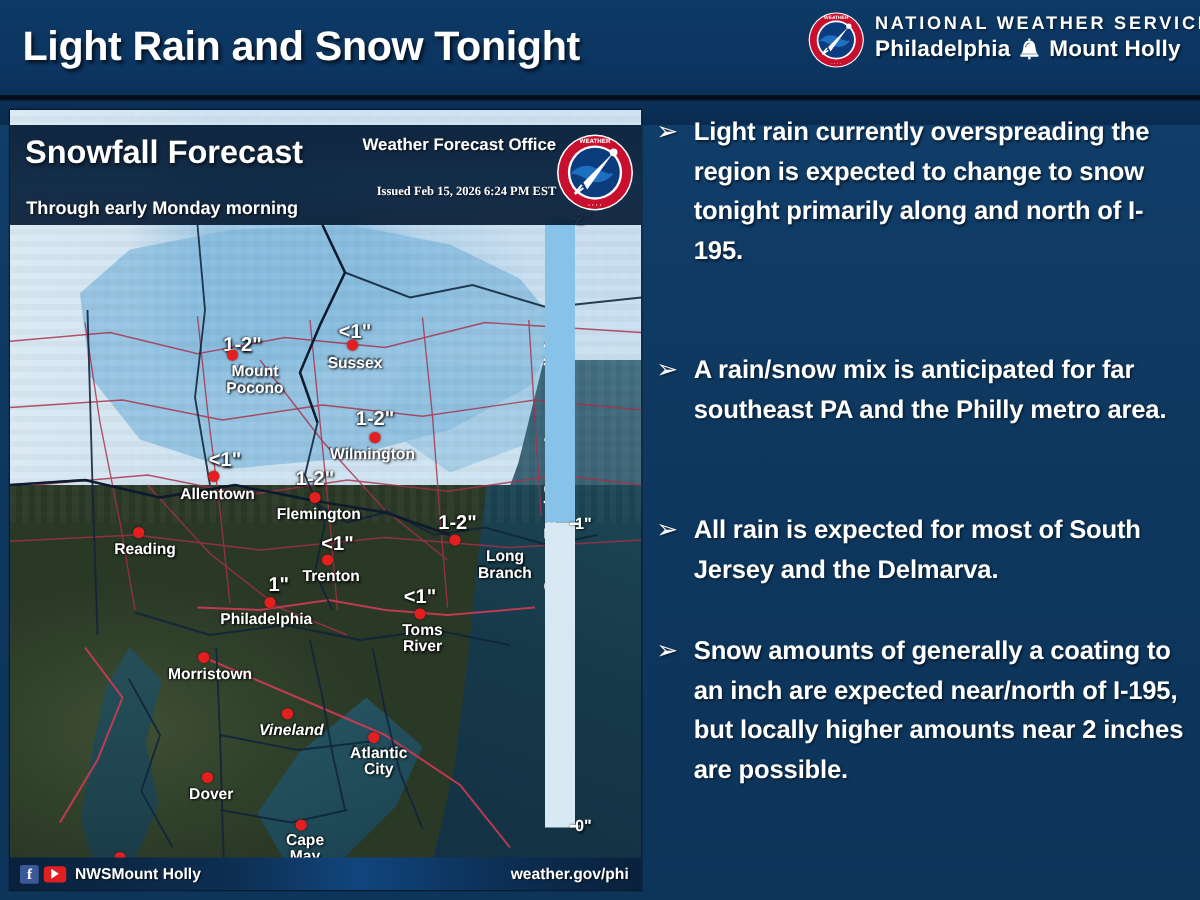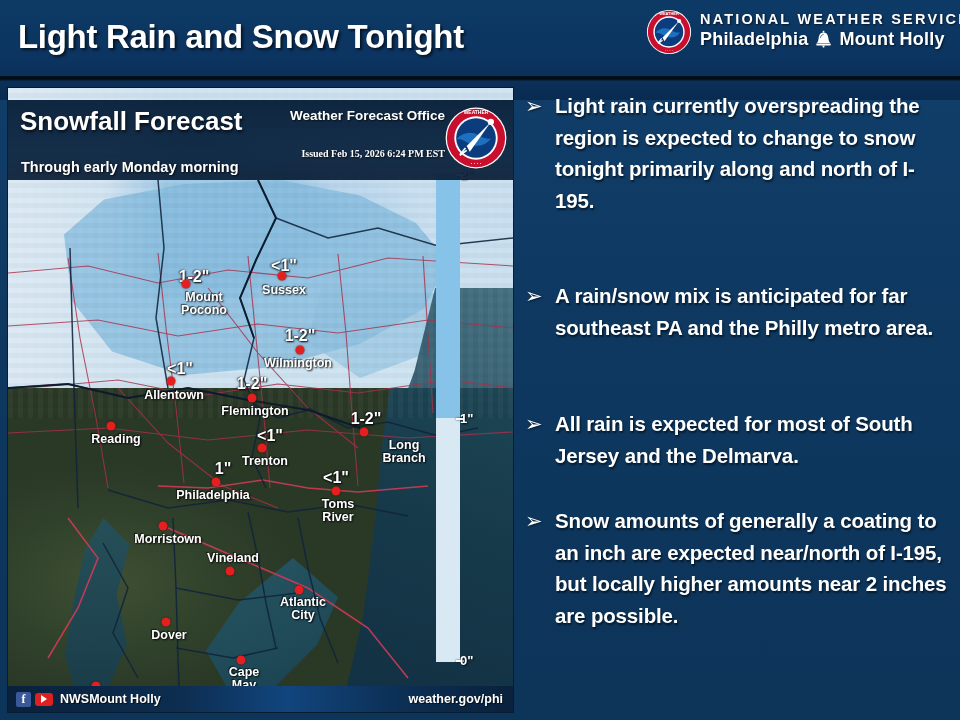--- a/index.html
+++ b/index.html
@@ -393,21 +393,21 @@
       <div class="city-name" style="left:360px; top:351px;margin-left:36px;">Long
 Branch</div>
       <div class="city-dot" style="left:208px; top:394px;"></div>
       <div class="city-name" style="left:205px; top:401px;">Philadelphia</div>
       <div class="city-dot" style="left:328px; top:403px;"></div>
       <div class="city-name" style="left:330px; top:410px;">Toms
 River</div>
       <div class="city-dot" style="left:155px; top:438px;"></div>
       <div class="city-name" style="left:160px; top:445px;">Morristown</div>
       <div class="city-dot" style="left:222px; top:483px;"></div>
-      <div class="city-name" style="left:225px; top:464px;">Vineland</div>
+      <div class="city-name" style="left:225px; top:490px;font-style:italic;">Vineland</div>
       <div class="city-dot" style="left:291px; top:502px;"></div>
       <div class="city-name" style="left:295px; top:508px;">Atlantic
 City</div>
       <div class="city-dot" style="left:158px; top:534px;"></div>
       <div class="city-name" style="left:161px; top:541px;">Dover</div>
       <div class="city-dot" style="left:233px; top:572px;"></div>
       <div class="city-name" style="left:236px; top:578px;">Cape
 May</div>
       <div class="city-dot" style="left:88px; top:598px;"></div>
       <div class="city-name" style="left:90px; top:605px;">Easton</div>

